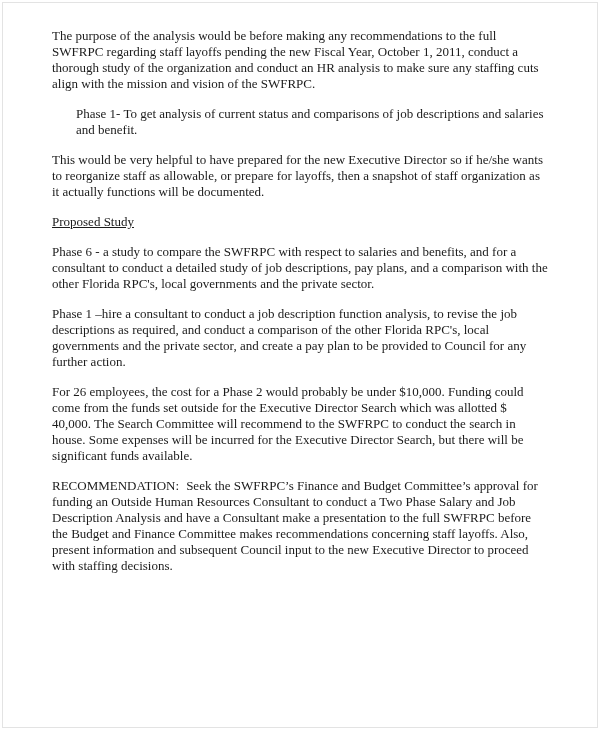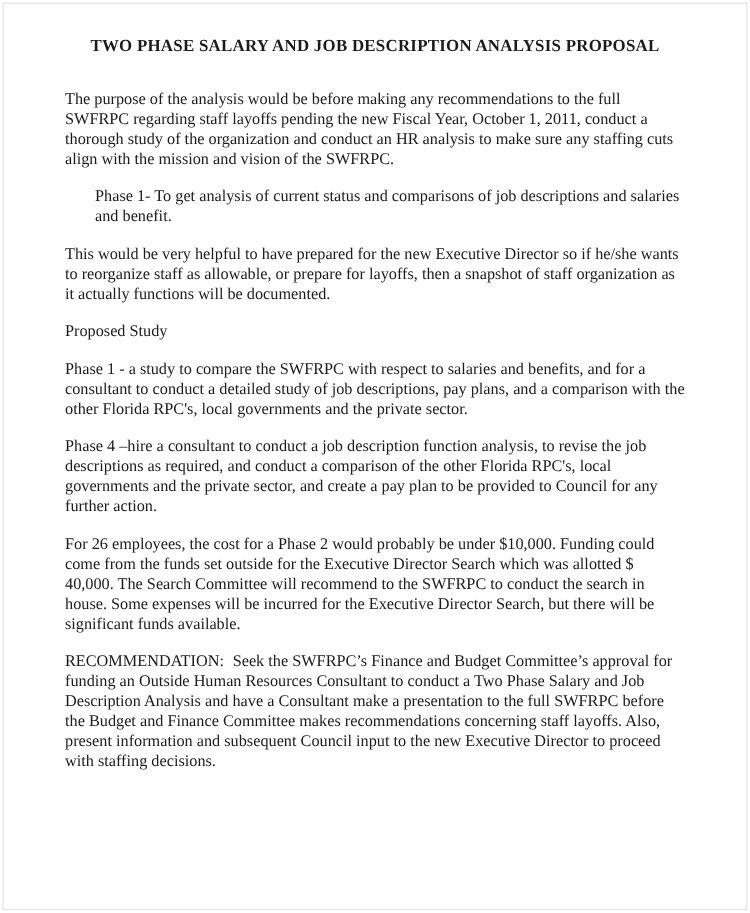--- a/index.html
+++ b/index.html
@@ -44,47 +44,47 @@
   p.first {
     margin-top: 0;
   }
   p.indent {
     margin-left: 24px;
   }
   .section-heading {
     margin: 14px 0 0 0;
     font-weight: normal;
     font-size: 13px;
+    text-decoration: underline;
   }
   .bold-lead {
     font-weight: normal;
     margin-right: 7px;
   }
 </style>
 </head>
 <body>
 
 <div class="page-frame"></div>
 
 <div class="content">
 
-  <h1 class="doc-title">TWO PHASE SALARY AND JOB DESCRIPTION ANALYSIS PROPOSAL</h1>
 
   <p class="first">The purpose of the analysis would be before making any recommendations to the full SWFRPC regarding staff layoffs pending the new Fiscal Year, October 1, 2011, conduct a thorough study of the organization and conduct an HR analysis to make sure any staffing cuts align with the mission and vision of the SWFRPC.</p>
 
   <p class="indent">Phase 1- To get analysis of current status and comparisons of job descriptions and salaries and benefit.</p>
 
 
   <p>This would be very helpful to have prepared for the new Executive Director so if he/she wants to reorganize staff as allowable, or prepare for layoffs, then a snapshot of staff organization as it actually functions will be documented.</p>
 
   <p class="section-heading">Proposed Study</p>
 
-  <p>Phase 1 - a study to compare the SWFRPC with respect to salaries and benefits, and for a consultant to conduct a detailed study of job descriptions, pay plans, and a comparison with the other Florida RPC's, local governments and the private sector.</p>
+  <p>Phase 6 - a study to compare the SWFRPC with respect to salaries and benefits, and for a consultant to conduct a detailed study of job descriptions, pay plans, and a comparison with the other Florida RPC's, local governments and the private sector.</p>
 
-  <p>Phase 4 –hire a consultant to conduct a job description function analysis, to revise the job descriptions as required, and conduct a comparison of the other Florida RPC's, local governments and the private sector, and create a pay plan to be provided to Council for any further action.</p>
+  <p>Phase 1 –hire a consultant to conduct a job description function analysis, to revise the job descriptions as required, and conduct a comparison of the other Florida RPC's, local governments and the private sector, and create a pay plan to be provided to Council for any further action.</p>
 
 
   <p>For 26 employees, the cost for a Phase 2 would probably be under $10,000. Funding could come from the funds set outside for the Executive Director Search which was allotted $ 40,000. The Search Committee will recommend to the SWFRPC to conduct the search in house. Some expenses will be incurred for the Executive Director Search, but there will be significant funds available.</p>
 
   <p>
     <span class="bold-lead">RECOMMENDATION:</span><span>Seek the SWFRPC’s Finance and Budget Committee’s approval for funding an Outside Human Resources Consultant to conduct a Two Phase Salary and Job Description Analysis and have a Consultant make a presentation to the full SWFRPC before the Budget and Finance Committee makes recommendations concerning staff layoffs. Also, present information and subsequent Council input to the new Executive Director to proceed with staffing decisions.</span>
   </p>
 
 </div>
 

